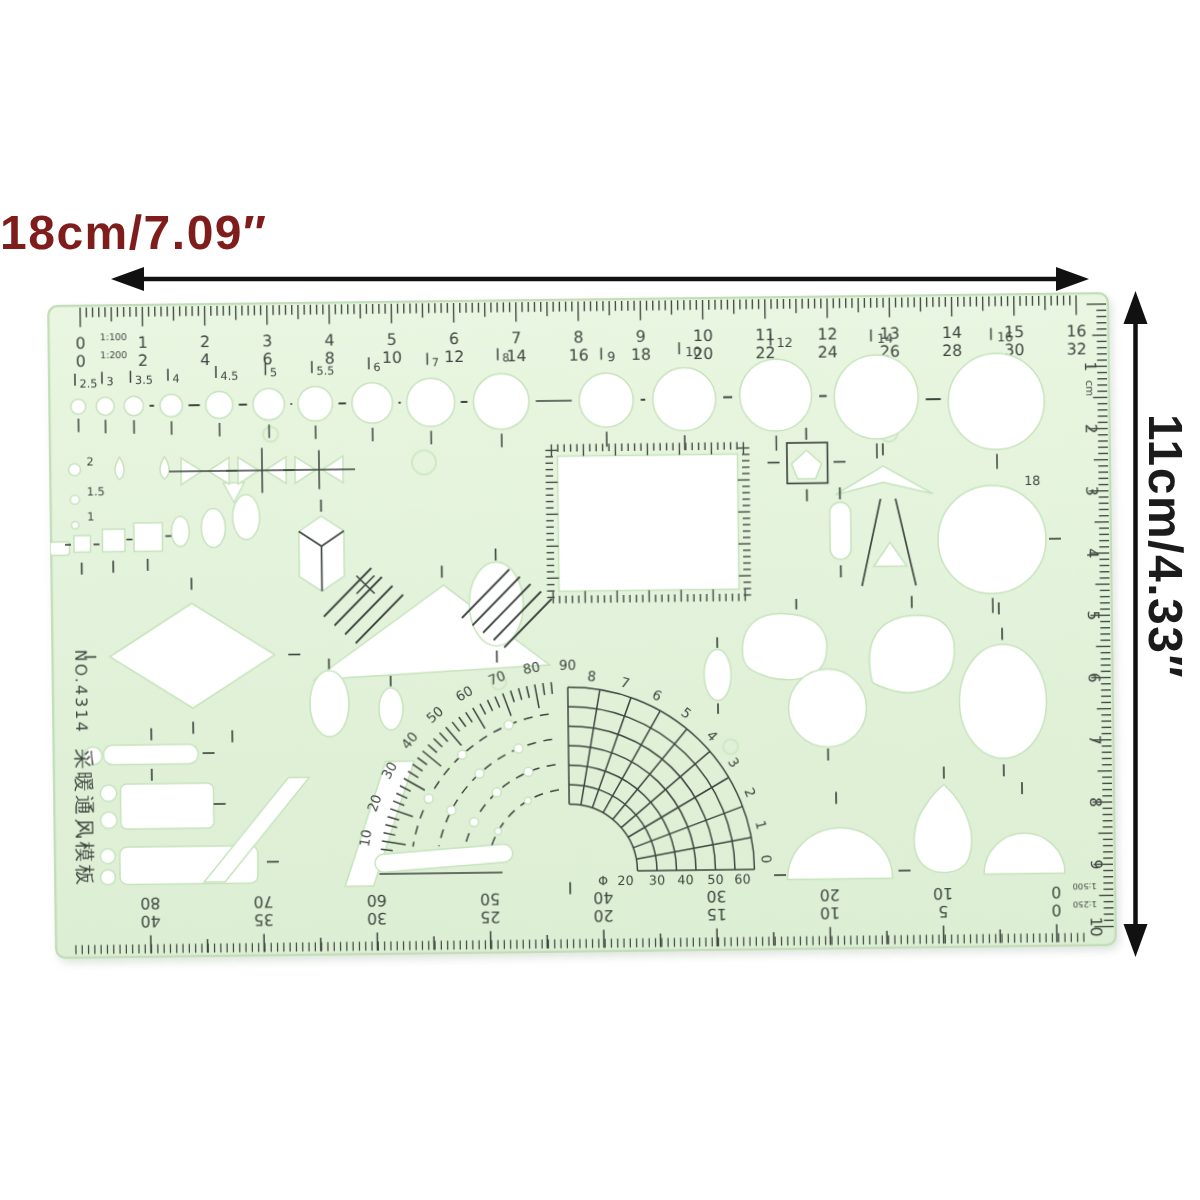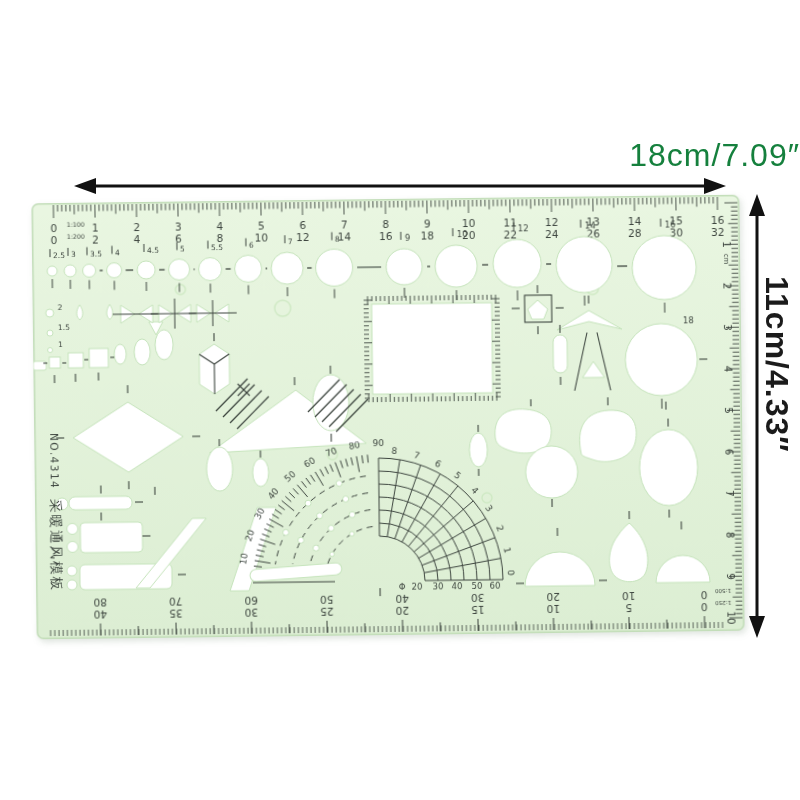--- a/index.html
+++ b/index.html
@@ -1,19 +1,19 @@
 <!DOCTYPE html>
 <html><head>
 <meta charset="utf-8">
 <style>
   html,body{margin:0;padding:0}
   body{width:800px;height:800px;background:#fff;font-family:"Liberation Sans",sans-serif;overflow:hidden}
   .photo{position:relative;width:800px;height:800px;background:#ffffff}
-  .dim-label-top{position:absolute;left:0;top:137px;width:800px;text-align:right;
-    font-size:32px;font-weight:400;letter-spacing:1px;color:#15803d}
+  .dim-label-top{position:absolute;left:0;top:137px;width:800px;text-align:left;
+    font-size:32px;font-weight:700;letter-spacing:1px;color:#7f1d1d}
   .dim-label-right{position:absolute;left:795px;top:276px;width:380px;
     transform:rotate(90deg);transform-origin:0 0;
     font-size:32px;font-weight:600;letter-spacing:1px;color:#1b1b1b}
   .arrow-svg{position:absolute}
   #stencil{position:absolute;left:34px;top:199px;transform:rotate(-0.7deg);
     filter:drop-shadow(2px 3px 3px rgba(80,110,80,0.18))}
   #stencil text{font-family:"DejaVu Sans",sans-serif;fill:#3d453f}
   .cut{fill:#ffffff;stroke:#c6e4bc;stroke-width:1}
   .mark{stroke:#3d453f;stroke-width:1;fill:none}
   .ring{stroke:#cfe9c4;stroke-width:1.4;fill:none}

